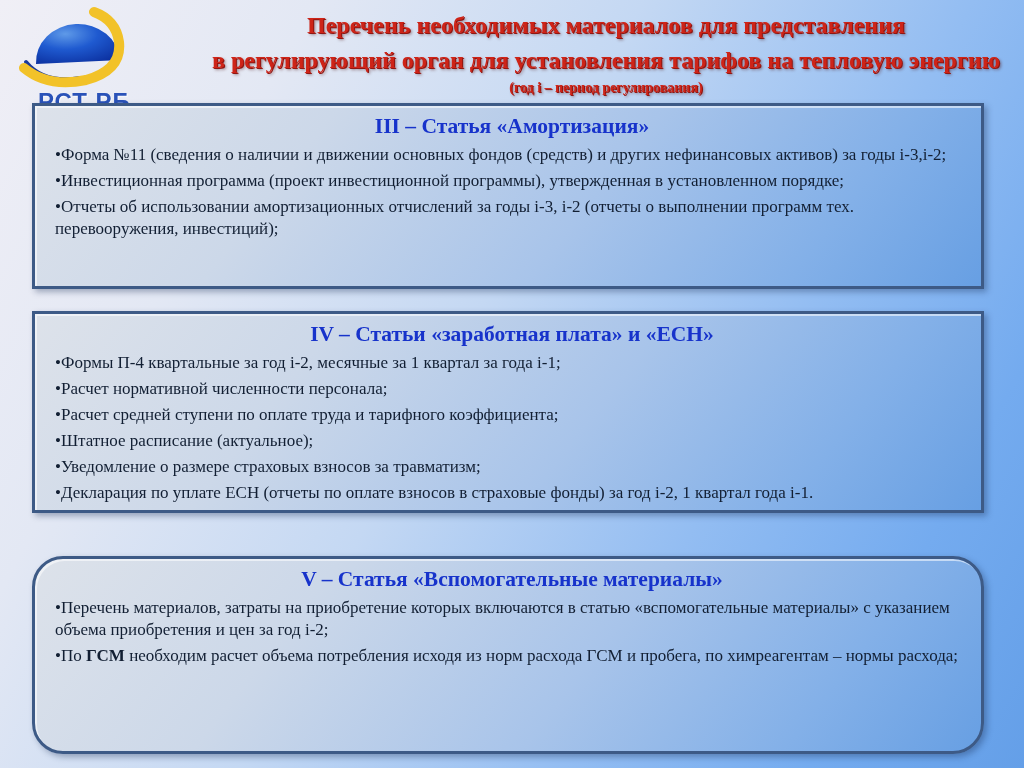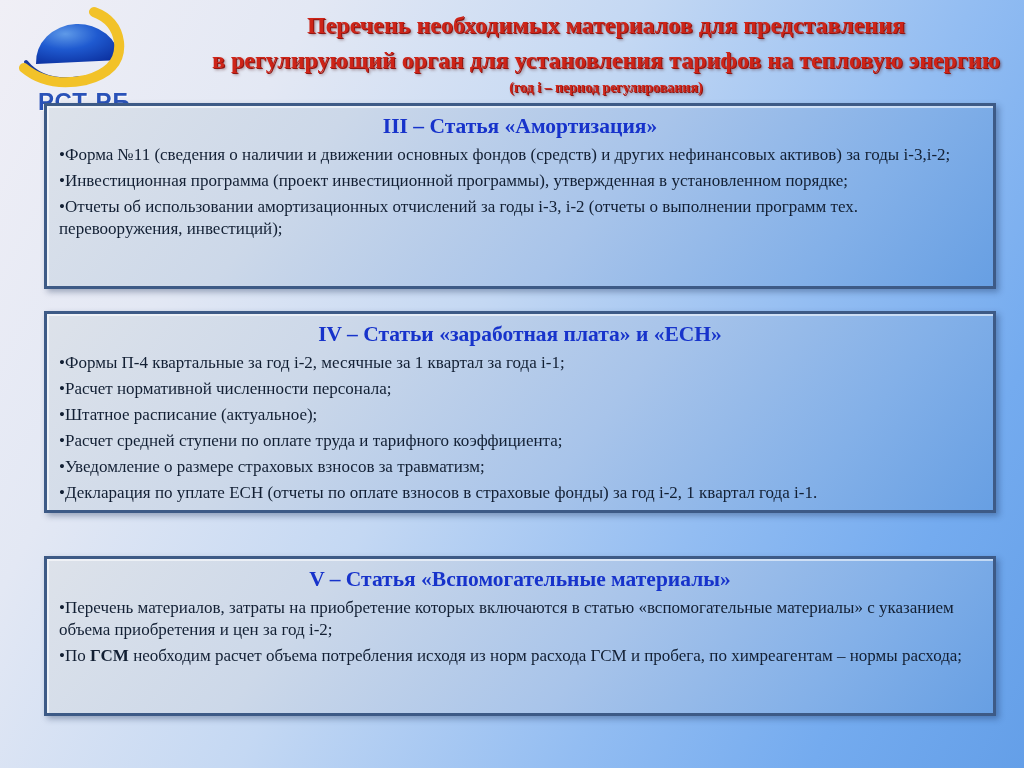--- a/index.html
+++ b/index.html
@@ -18,37 +18,37 @@
   }
   .title-wrap{position:absolute;left:186px;top:8px;width:840px;text-align:center;}
   .title-line{
     font-weight:bold;color:#ce2418;line-height:1.45;
     text-shadow:1px 1px 0 #8f1612, 2px 2px 3px rgba(70,8,8,.45);
   }
   .title-l1,.title-l2{font-size:24px;}
   .title-l3{font-size:14px;}
   
   .panel{
-    position:absolute;left:44px;width:952px;box-sizing:border-box;
+    position:absolute;left:32px;width:952px;box-sizing:border-box;
     border:3px solid #3d5a86;
     background:linear-gradient(128deg,#dde2ea 0%,#ccd8e9 28%,#a8c4ea 58%,#83b0e8 82%,#679fe3 100%);
     box-shadow:inset 2px 2px 0 rgba(255,255,255,.55), 3px 3px 6px rgba(20,40,80,.35);
-    padding:5px 8px 4px 8px;
+    padding:5px 8px 4px 16px;
   }
   .panel-heading{
     text-align:center;font-weight:bold;font-size:21.5px;color:#1733cb;
     margin:2px 0 3px 0;line-height:1.25;
   }
   .bullet{
     font-size:17px;color:#121f33;line-height:1.3;margin:4px;
   }
   .bullet b{font-weight:bold;}
   #box1{top:103px;height:186px;}
   #box2{top:311px;height:202px;}
-  #box3{top:556px;height:160px;}
+  #box3{top:556px;height:198px;border-radius:31px;}
 </style>
 </head>
 <body>
 
 <div class="slide">
 
   <div class="logo">
     <svg width="150" height="96" viewBox="0 0 150 96">
       <defs>
         <radialGradient id="domeGrad" cx="35%" cy="25%" r="85%">
@@ -77,22 +77,22 @@
     <div class="panel-heading">III – Статья «Амортизация»</div>
     <p class="bullet">•Форма №11 (сведения о наличии и движении основных фондов (средств) и других нефинансовых активов) за годы i-3,i-2;</p>
     <p class="bullet">•Инвестиционная программа (проект инвестиционной программы), утвержденная в установленном порядке;</p>
     <p class="bullet">•Отчеты об использовании амортизационных отчислений за годы i-3, i-2 (отчеты о выполнении программ тех. перевооружения, инвестиций);</p>
   </div>
 
   <div class="panel" id="box2">
     <div class="panel-heading">IV – Статьи «заработная плата» и «ЕСН»</div>
     <p class="bullet">•Формы П-4 квартальные за год i-2, месячные за 1 квартал за года i-1;</p>
     <p class="bullet">•Расчет нормативной численности персонала;</p>
+    <p class="bullet">•Расчет средней ступени по оплате труда и тарифного коэффициента;</p>
     <p class="bullet">•Штатное расписание (актуальное);</p>
-    <p class="bullet">•Расчет средней ступени по оплате труда и тарифного коэффициента;</p>
     <p class="bullet">•Уведомление о размере страховых взносов за травматизм;</p>
     <p class="bullet">•Декларация по уплате ЕСН (отчеты по оплате взносов в страховые фонды) за год i-2, 1 квартал года i-1.</p>
   </div>
 
   <div class="panel" id="box3">
     <div class="panel-heading">V – Статья «Вспомогательные материалы»</div>
     <p class="bullet">•Перечень материалов, затраты на приобретение которых включаются в статью «вспомогательные материалы» с указанием объема приобретения и цен за год i-2;</p>
     <p class="bullet"><span>•По </span><b>ГСМ</b><span> необходим расчет объема потребления исходя из норм расхода ГСМ и пробега, по химреагентам – нормы расхода;</span></p>
   </div>
 

